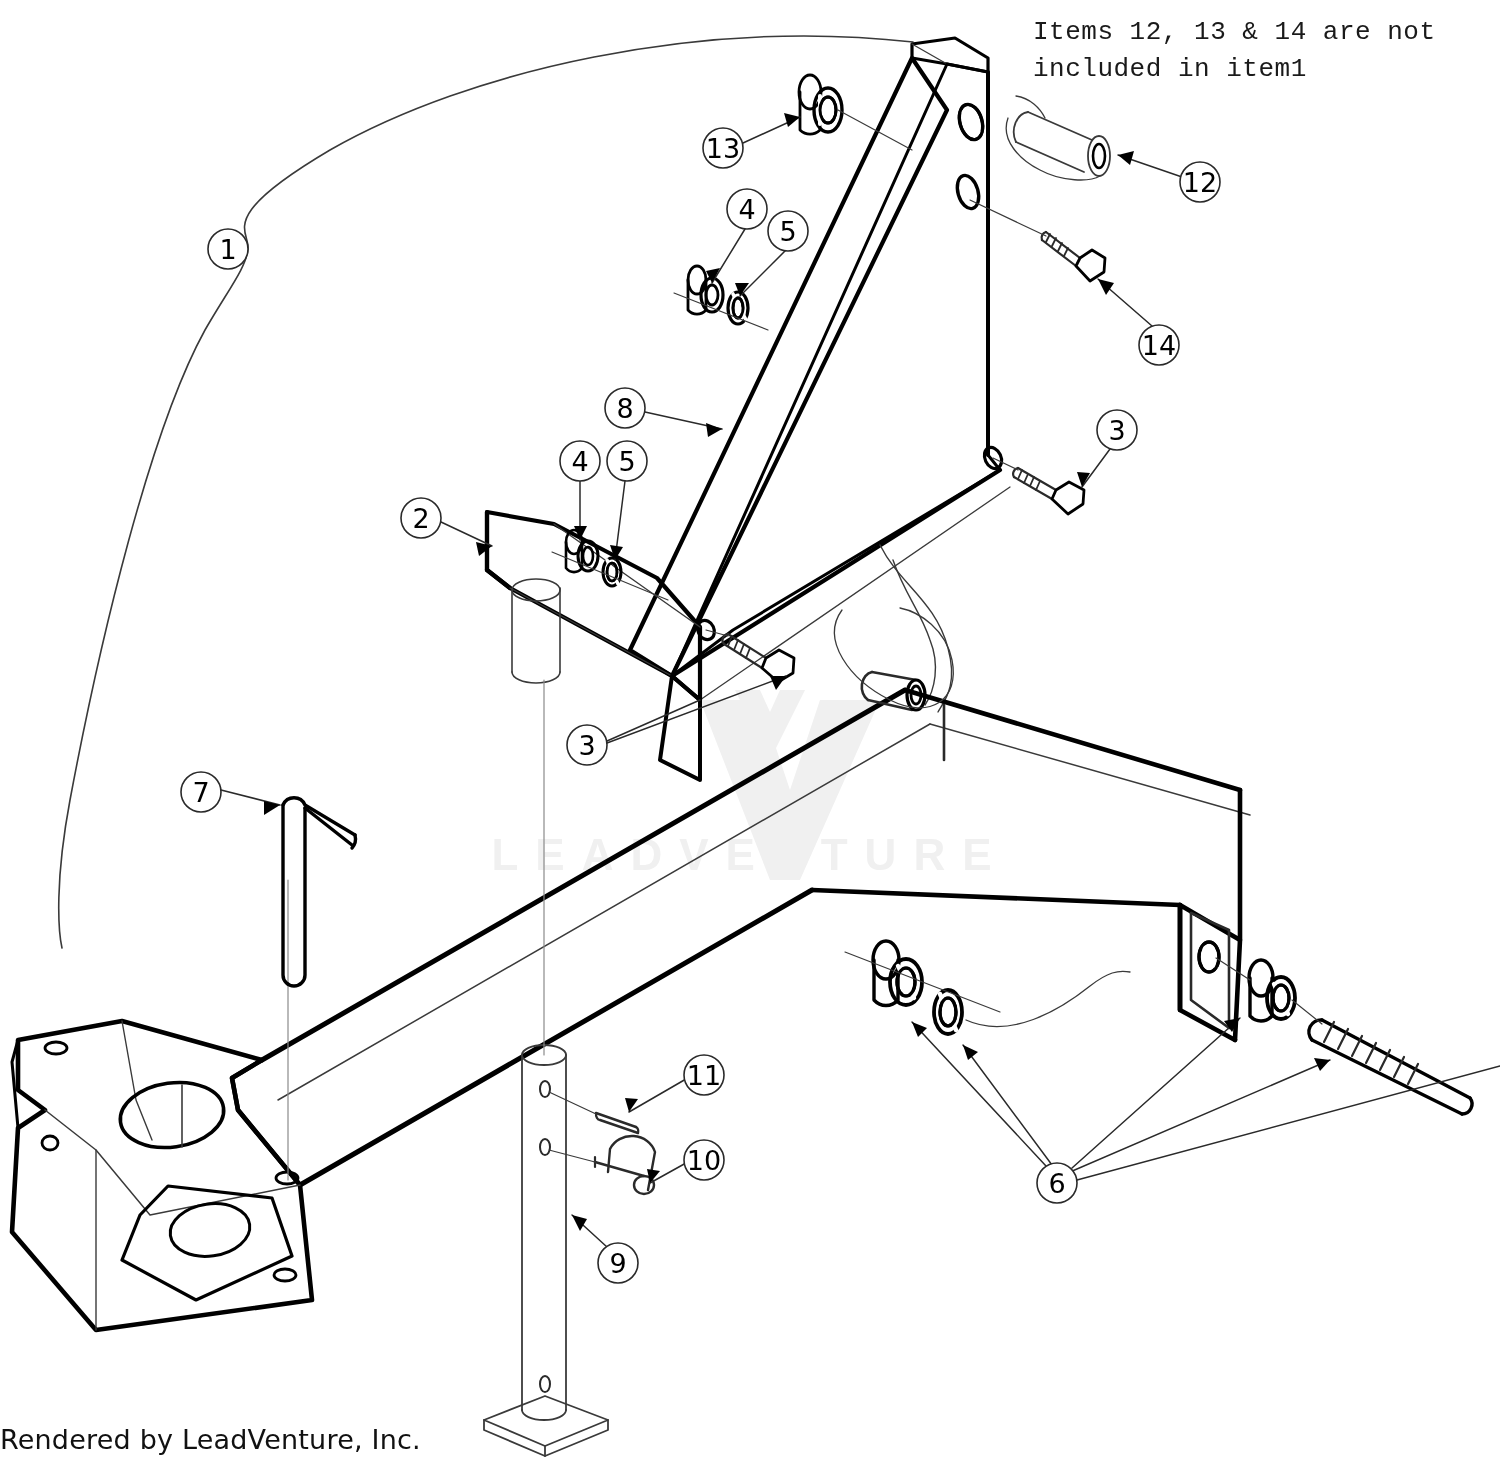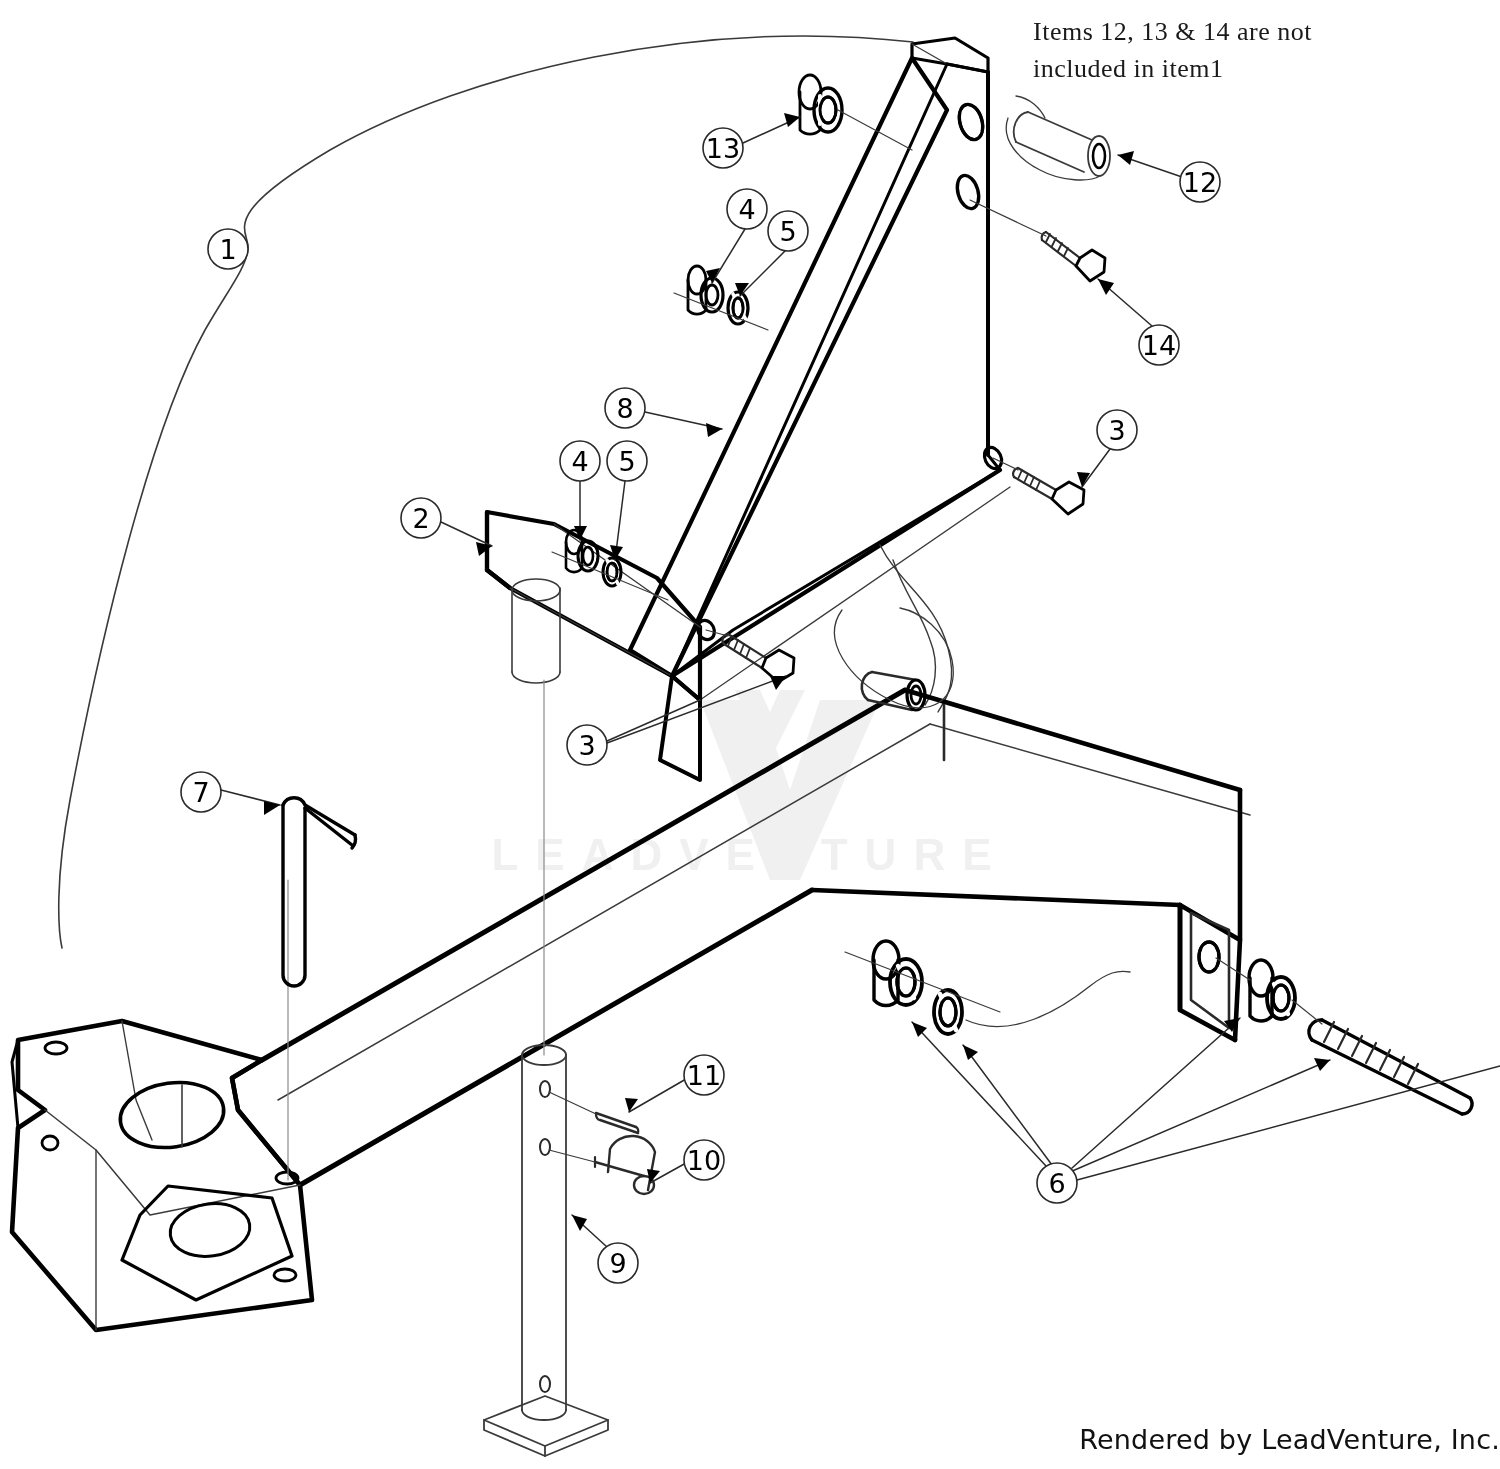--- a/index.html
+++ b/index.html
@@ -1,21 +1,21 @@
 <!DOCTYPE html>
 <html><head>
 <meta charset="utf-8">
 <style>
   html,body{margin:0;padding:0;background:#ffffff;}
   body{width:1500px;height:1469px;overflow:hidden;font-family:"Liberation Sans",sans-serif;}
   #stage{position:relative;width:1500px;height:1469px;background:#fff;}
   #stage svg{position:absolute;left:0;top:0;}
-  .note{position:absolute;left:1033px;top:14px;width:440px;font-family:Liberation Serif, serif;
+  .note{position:absolute;left:1033px;top:14px;width:440px;font-family:Liberation Mono, monospace;
         font-size:26px;line-height:1.42;color:#1a1a1a;letter-spacing:0.5px;white-space:pre-line;}
-  .credit{position:absolute;left:0;top:1424px;width:1500px;text-align:right;
+  .credit{position:absolute;left:0;top:1424px;width:1500px;text-align:left;
         font-family:"DejaVu Sans",sans-serif;font-size:27px;color:#111;letter-spacing:0.2px;}
   .wm-text{position:absolute;left:480px;top:830px;width:540px;text-align:center;
         font-family:"Liberation Sans",sans-serif;font-size:44px;font-weight:bold;
         letter-spacing:17px;color:#f0f0f0;user-select:none;}
 </style>
 </head>
 <body>
 
 <div id="stage">
 

